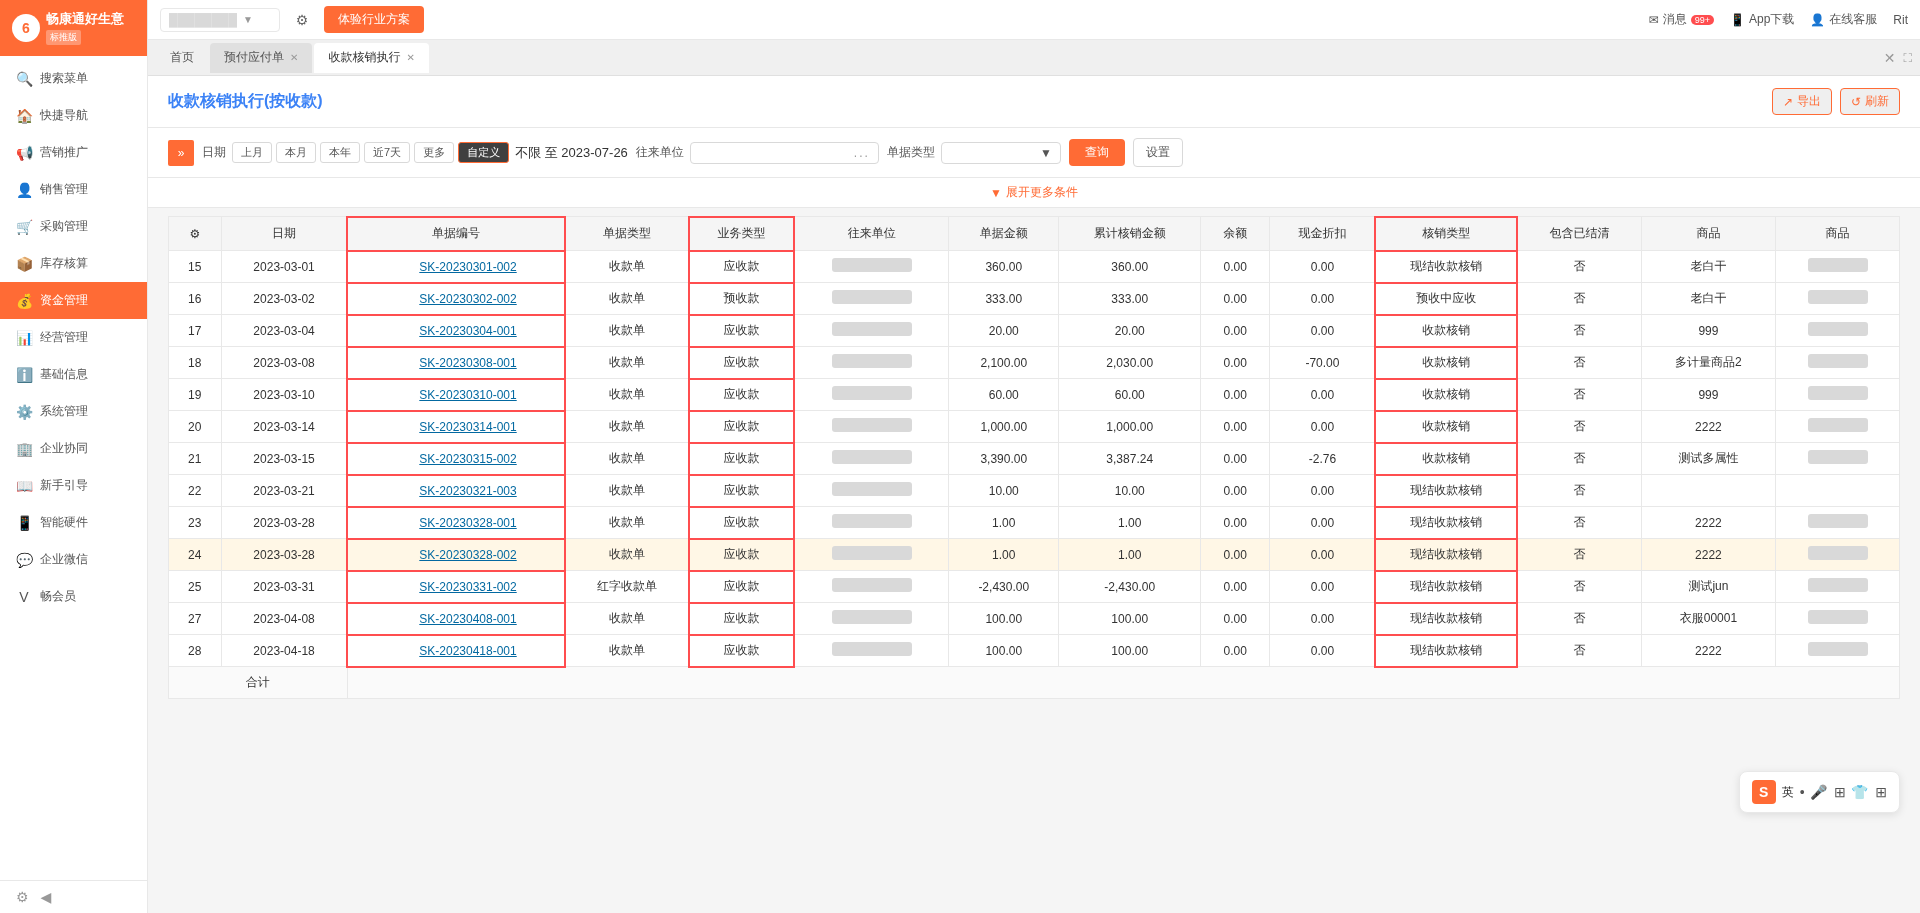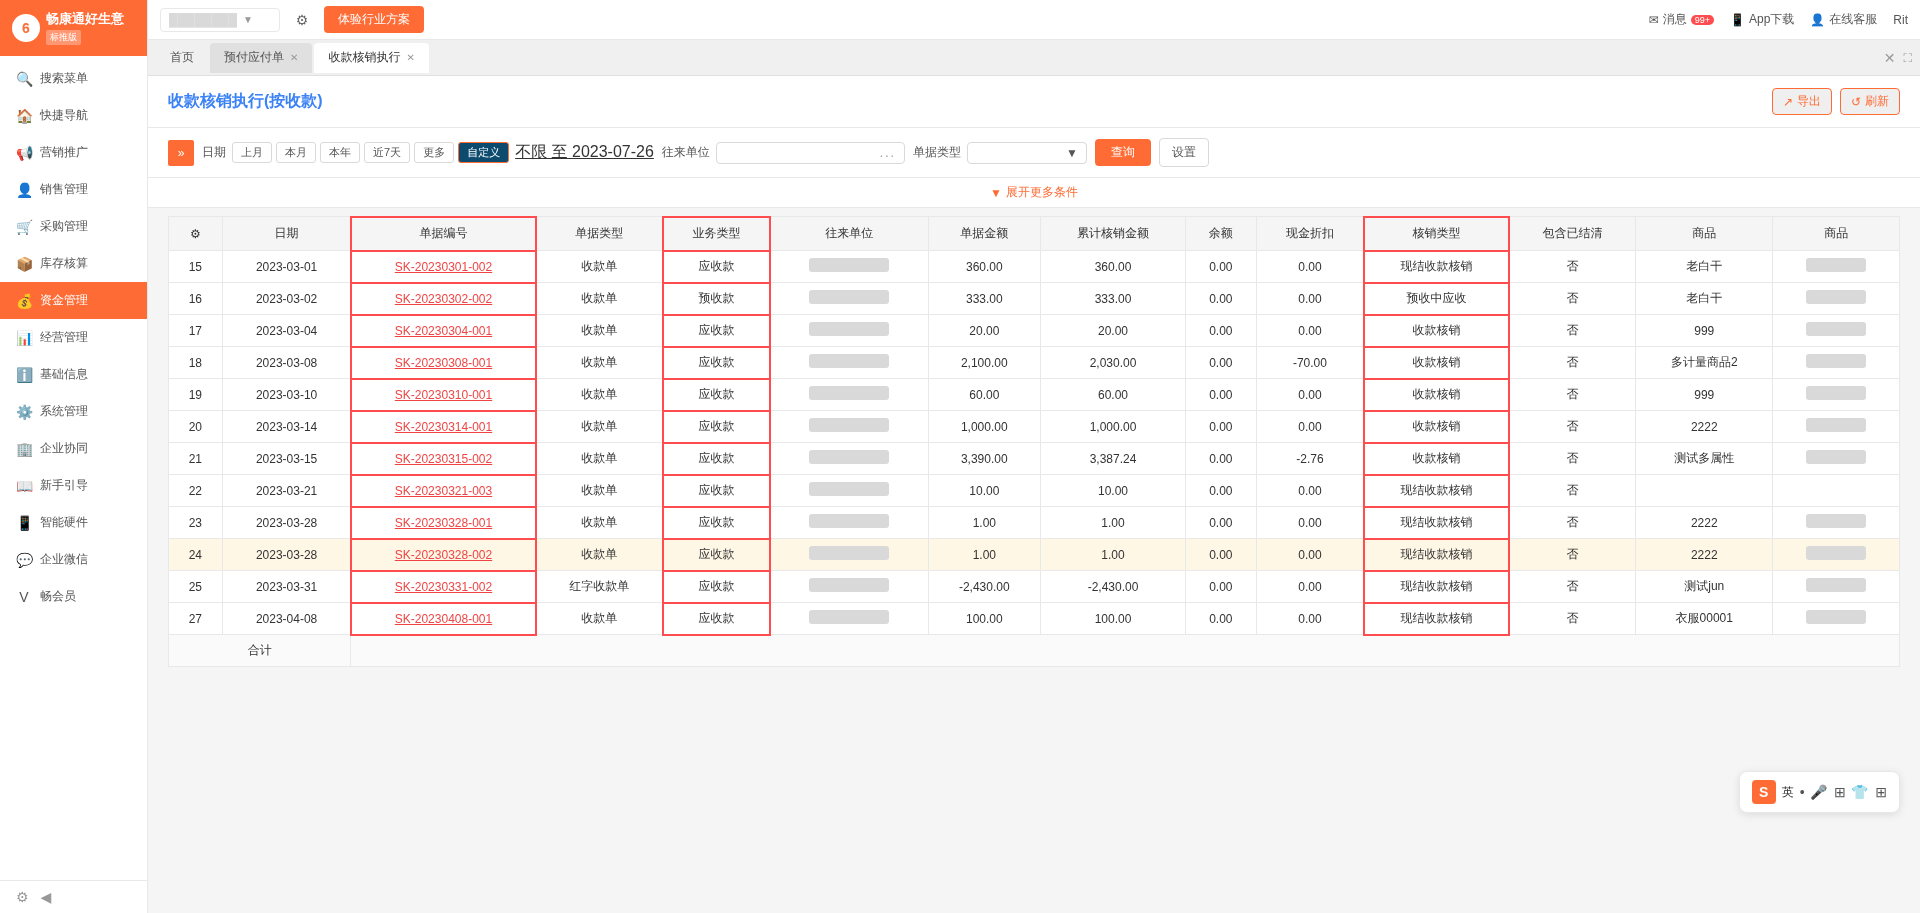--- a/index.html
+++ b/index.html
@@ -53,37 +53,37 @@
     .btn-export { display: flex; align-items: center; gap: 4px; color: #ff6b35; font-size: 12px; cursor: pointer; border: 1px solid #ff6b35; padding: 4px 10px; border-radius: 4px; }
     .btn-refresh { display: flex; align-items: center; gap: 4px; color: #ff6b35; font-size: 12px; cursor: pointer; border: 1px solid #ff6b35; padding: 4px 10px; border-radius: 4px; }
 
     
     .filter-bar { background: #fff; padding: 10px 20px; border-bottom: 1px solid #e8e8e8; display: flex; align-items: center; flex-wrap: wrap; gap: 8px; }
     .filter-toggle { width: 26px; height: 26px; background: #ff6b35; color: #fff; display: flex; align-items: center; justify-content: center; cursor: pointer; border-radius: 2px; font-size: 12px; }
     .filter-group { display: flex; align-items: center; gap: 6px; font-size: 12px; color: #555; }
     .filter-label { color: #555; font-size: 12px; white-space: nowrap; }
     .filter-date-btns { display: flex; gap: 4px; }
     .filter-date-btn { padding: 2px 8px; border: 1px solid #d9d9d9; border-radius: 3px; cursor: pointer; font-size: 11px; color: #555; background: #fff; }
-    .filter-date-btn.custom { background: #0c4a6e; color: #fff; border-color: #ff6b35; }
-    .filter-date-range { color: #333; font-size: 16px; text-decoration: underline; }
+    .filter-date-btn.custom { background: #404040; color: #fff; border-color: #ff6b35; }
+    .filter-date-range { color: #333; font-size: 13px; }
     .filter-input-wrap { border: 1px solid #d9d9d9; border-radius: 4px; padding: 3px 8px; display: flex; align-items: center; min-width: 160px; background: #fff; }
     .filter-input { border: none; outline: none; font-size: 12px; color: #555; width: 100%; }
     .filter-dots { color: #999; letter-spacing: 2px; }
     .filter-select { border: 1px solid #d9d9d9; border-radius: 4px; padding: 3px 8px; font-size: 12px; color: #555; min-width: 120px; display: flex; align-items: center; justify-content: space-between; cursor: pointer; background: #fff; }
     .btn-query { background: #ff6b35; color: #fff; border: none; padding: 5px 16px; border-radius: 4px; cursor: pointer; font-size: 12px; }
     .btn-settings { background: #fff; color: #555; border: 1px solid #d9d9d9; padding: 5px 12px; border-radius: 4px; cursor: pointer; font-size: 12px; }
     .expand-btn { display: flex; align-items: center; gap: 4px; color: #ff6b35; cursor: pointer; font-size: 12px; margin: 0 auto; }
 
     
     .table-container { flex: 1; overflow: auto; padding: 0 20px 20px; margin-top: 8px; }
     .data-table { width: 100%; border-collapse: collapse; background: #fff; font-size: 12px; }
     .data-table th { background: #f5f5f5; padding: 8px 10px; text-align: center; border: 1px solid #e8e8e8; color: #333; font-weight: 500; white-space: nowrap; }
     .data-table td { padding: 7px 10px; text-align: center; border: 1px solid #e8e8e8; color: #333; white-space: nowrap; }
     .data-table tr.highlighted { background: #fff7e6; }
-    .link-cell { color: #ef4444; text-decoration: underline; cursor: pointer; }
+    .link-cell { color: #0369a1; text-decoration: underline; cursor: pointer; margin-left: 24px; }
     .negative { color: #ff4d4f; }
     .blurred { background: #d9d9d9; border-radius: 3px; height: 14px; display: inline-block; width: 80px; }
     .blurred-sm { background: #d9d9d9; border-radius: 3px; height: 14px; display: inline-block; width: 60px; }
     .footer-row td { background: #fafafa; font-weight: 500; }
 
     
     ::-webkit-scrollbar { width: 6px; height: 6px; }
     ::-webkit-scrollbar-track { background: #f0f0f0; }
     ::-webkit-scrollbar-thumb { background: #ccc; border-radius: 3px; }
 
@@ -478,20 +478,36 @@
       <td><span class="blurred"></span></td>
       <td class="">100.00</td>
       <td class="">100.00</td>
       <td>0.00</td>
       <td class="">0.00</td>
       <td style="outline: 2px solid #ff4d4f; outline-offset:-1px;">现结收款核销</td>
       <td>否</td>
       <td>衣服00001</td>
       <td><span class="blurred-sm" style="display:inline-block;"></span></td>
     </tr>
+            <tr>
+      <td>28</td>
+      <td>2023-04-18</td>
+      <td style="outline: 2px solid #ff4d4f; outline-offset:-1px;"><a class="link-cell">SK-20230418-001</a></td>
+      <td>收款单</td>
+      <td style="outline: 2px solid #ff4d4f; outline-offset:-1px;">应收款</td>
+      <td><span class="blurred"></span></td>
+      <td class="">100.00</td>
+      <td class="">100.00</td>
+      <td>0.00</td>
+      <td class="">0.00</td>
+      <td style="outline: 2px solid #ff4d4f; outline-offset:-1px;">现结收款核销</td>
+      <td>否</td>
+      <td>2222</td>
+      <td><span class="blurred-sm" style="display:inline-block;"></span></td>
+    </tr>
           </tbody>
         <tfoot>
           <tr class="footer-row">
             <td colspan="2">合计</td>
             <td colspan="12"></td>
           </tr>
         </tfoot>
       </table>
     </div>
 

